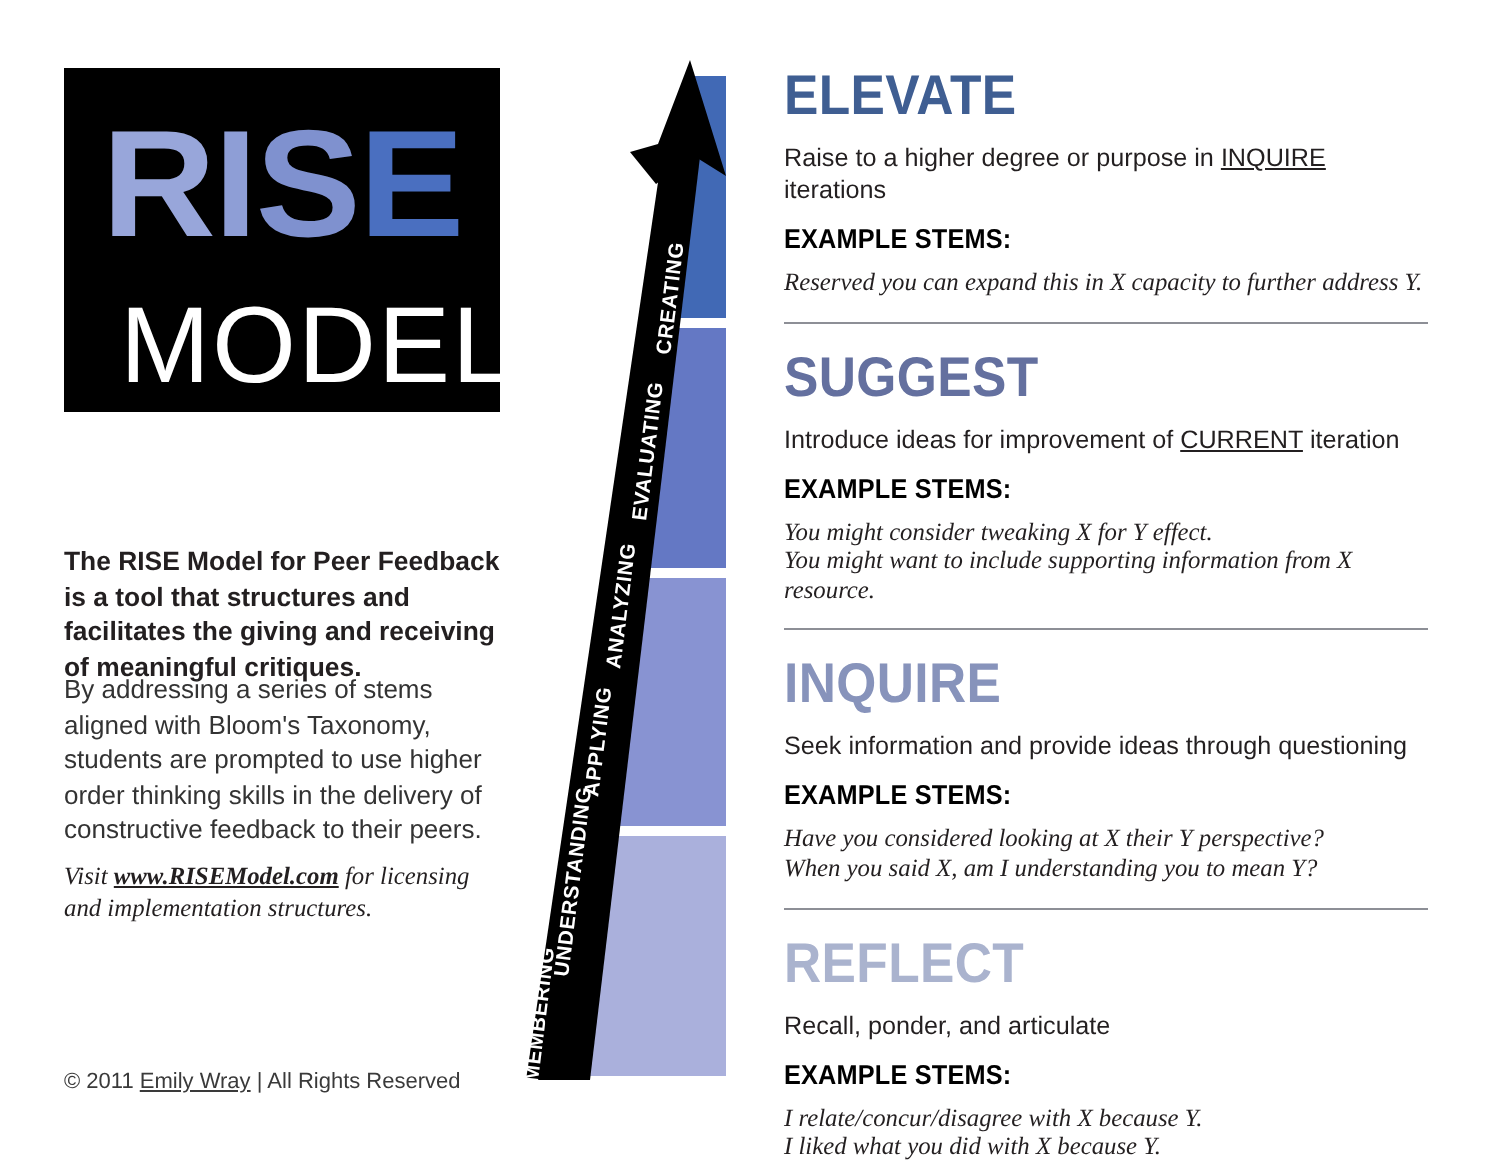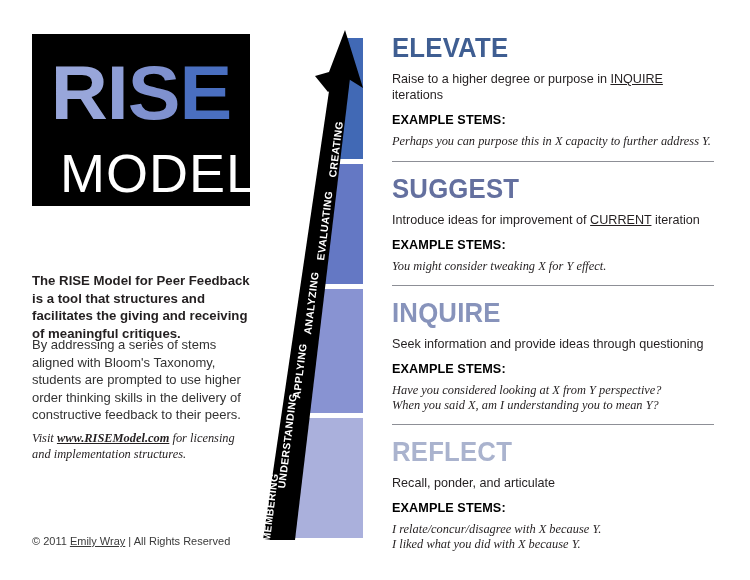--- a/index.html
+++ b/index.html
@@ -217,43 +217,44 @@
 
   <div class="sections">
 
     <div class="section">
       <div class="sec-title" style="color: rgb(63, 94, 146);">ELEVATE</div>
       <div class="sec-desc">
         <span>Raise to a higher degree or purpose in </span><span class="u">INQUIRE</span><span> iterations</span>
       </div>
       <div class="sec-stems-head">EXAMPLE STEMS:</div>
       <div class="stems">
-        <div class="sec-stem">Perhaps you can purpose this in X capacity to further address Y.</div>
+        <div class="sec-stem">Reserved you can expand this in X capacity to further address Y.</div>
       </div>
     </div>
 
     <div class="section">
       <div class="sec-title" style="color: rgb(100, 112, 159);">SUGGEST</div>
       <div class="sec-desc">
         <span>Introduce ideas for improvement of </span><span class="u">CURRENT</span><span> iteration</span>
       </div>
       <div class="sec-stems-head">EXAMPLE STEMS:</div>
       <div class="stems">
         <div class="sec-stem">You might consider tweaking X for Y effect.</div>
+        <div class="sec-stem">You might want to include supporting information from X resource.</div>
       </div>
     </div>
 
     <div class="section">
       <div class="sec-title" style="color: rgb(135, 147, 187);">INQUIRE</div>
       <div class="sec-desc">
         <span>Seek information and provide ideas through questioning</span><span class="u"></span><span></span>
       </div>
       <div class="sec-stems-head">EXAMPLE STEMS:</div>
       <div class="stems">
-        <div class="sec-stem">Have you considered looking at X from Y perspective?</div>
+        <div class="sec-stem">Have you considered looking at X their Y perspective?</div>
         <div class="sec-stem">When you said X, am I understanding you to mean Y?</div>
       </div>
     </div>
 
     <div class="section">
       <div class="sec-title" style="color: rgb(170, 179, 206);">REFLECT</div>
       <div class="sec-desc">
         <span>Recall, ponder, and articulate</span><span class="u"></span><span></span>
       </div>
       <div class="sec-stems-head">EXAMPLE STEMS:</div>

